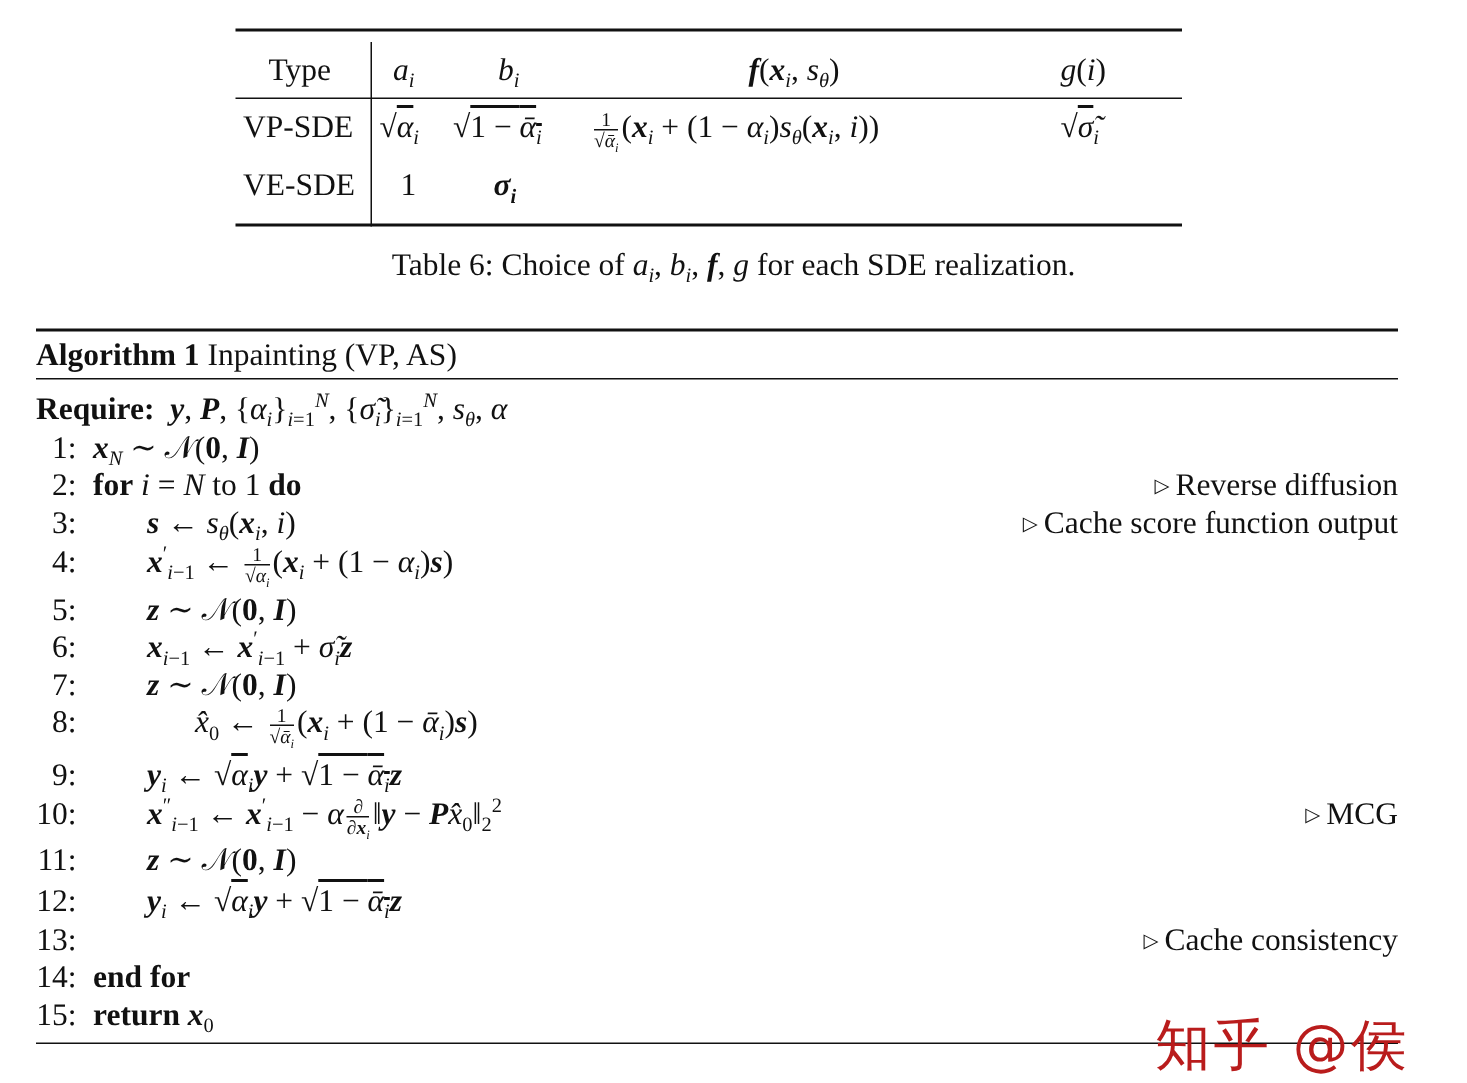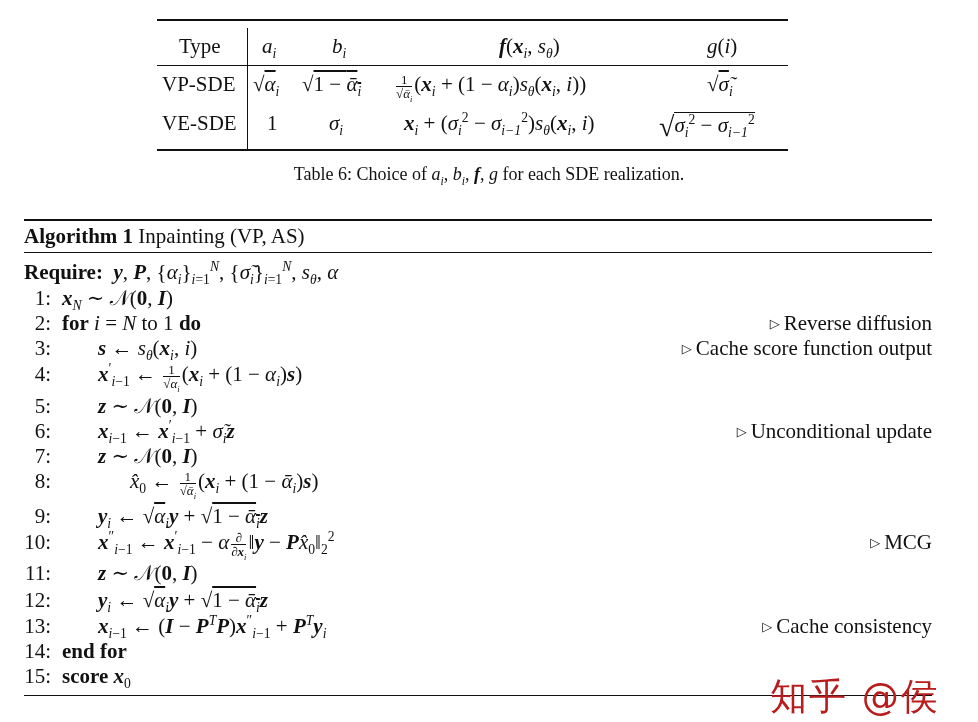--- a/index.html
+++ b/index.html
@@ -8,21 +8,21 @@
   .m { font-style:italic; }
   .b { font-weight:bold; }
   .bi { font-weight:bold; font-style:italic; }
   sub, sup { font-size:65%; line-height:0; }
   .rule { position:absolute; background:#111; }
   
   .tbl { position:absolute; left:157px; top:20px; width:631px; }
   .trow { position:absolute; left:0; width:631px; height:36px; font-size:21px; }
   .cell { position:absolute; top:0; white-space:nowrap; }
   .vline { position:absolute; left:90px; top:8px; width:1px; height:123px; background:#111; }
-  .caption { position:absolute; left:0; width:978px; top:164px; text-align:center; font-size:18px; }
+  .caption { position:absolute; left:0; width:978px; top:164px; text-align:center; font-size:21px; }
   
   .algo-title { position:absolute; left:24px; top:224px; font-size:21px; }
   .line { position:absolute; left:24px; width:908px; height:24px; font-size:21px; white-space:nowrap; }
   .ln { position:absolute; left:0; width:27px; text-align:right; }
   .code { position:absolute; top:0; }
   .cmt { position:absolute; right:0; top:0; }
   .tri { font-size:13px; vertical-align:2px; margin-right:4px; }
   .frac { display:inline-block; vertical-align:middle; text-align:center; font-size:13px; line-height:13px; margin:0 2px; }
   .frac .num { display:block; border-bottom:1px solid #111; padding:0 1px; }
   .frac .den { display:block; }
@@ -53,23 +53,21 @@
       <span class="cell" style="left:5px;">VP-SDE</span>
       <span class="cell" style="left:96px;">√<span class="m ovl">α</span><sub class="m">i</sub></span>
       <span class="cell" style="left:145px;">√<span class="ovl">1 − <span class="m">ᾱ</span><sub class="m">i</sub></span></span>
       <span class="cell" style="left:237px;"><span class="frac"><span class="num">1</span><span class="den">√<span class="m">ᾱ</span><sub class="m">i</sub></span></span>(<span class="bi">x</span><sub class="m">i</sub> + (1 − <span class="m">α</span><sub class="m">i</sub>)<span class="m">s</span><sub class="m">θ</sub>(<span class="bi">x</span><sub class="m">i</sub>, <span class="m">i</span>))</span>
       <span class="cell" style="left:550px;">√<span class="m ovl">σ̃</span><sub class="m">i</sub></span>
     </div>
 
     <div class="trow" style="top:91px;">
       <span class="cell" style="left:5px;">VE-SDE</span>
       <span class="cell" style="left:110px;">1</span>
-      <span class="cell m" style="left:172px;">σ<sub>i</sub></span>
-      <span class="cell" style="left:247px;"><span class="bi">x</span><sub class="m">i</sub> + (<span class="m">σ</span><sub class="m">i</sub><sup>2</sup> − <span class="m">σ</span><sub class="m">i−1</sub><sup>2</sup>)<span class="m">s</span><sub class="m">θ</sub>(<span class="bi">x</span><sub class="m">i</sub>, <span class="m">i</span>)</span>
-      <span class="cell" style="left:502px;"><span style="font-size:28px;vertical-align:-4px;">√</span><span style="border-top:1px solid #111;"><span class="m">σ</span><sub class="m">i</sub><sup>2</sup> − <span class="m">σ</span><sub class="m">i−1</sub><sup>2</sup></span></span>
+      <span class="cell m" style="left:172px;font-weight:bold;">σ<sub>i</sub></span>
     </div>
   </div>
 
   <div class="caption">Table 6: Choice of <span class="m">a<sub>i</sub></span>, <span class="m">b<sub>i</sub></span>, <span class="bi">f</span>, <span class="m">g</span> for each SDE realization.</div>
 </div>
 
 <div>
   <div class="rule" style="left:24px;top:219px;width:908px;height:2px;"></div>
   <div class="algo-title">
     <span class="b">Algorithm 1</span><span> Inpainting (VP, AS)</span>
@@ -104,21 +102,20 @@
   </div>
 
   <div class="line" style="top:394px;">
     <span class="ln">5:</span>
     <span class="code" style="left:74px;"><span class="bi">z</span> ∼ 𝒩(<span class="b">0</span>, <span class="bi">I</span>)</span>
   </div>
 
   <div class="line" style="top:419px;">
     <span class="ln">6:</span>
     <span class="code" style="left:74px;"><span class="bi">x</span><sub><span class="m">i</span>−1</sub> ← <span class="bi">x</span><sup>′</sup><sub><span class="m">i</span>−1</sub> + <span class="m">σ̃</span><sub class="m">i</sub><span class="bi">z</span></span>
-    <span class="cmt"><span class="tri">▷</span><span>Unconditional update</span></span>
   </div>
 
   <div class="line" style="top:444px;">
     <span class="ln">7:</span>
     <span class="code" style="left:74px;"><span class="bi">z</span> ∼ 𝒩(<span class="b">0</span>, <span class="bi">I</span>)</span>
   </div>
 
   <div class="line" style="top:469px;">
     <span class="ln">8:</span>
     <span class="code" style="left:74px;margin-left:32px;"><span class="m">x̂</span><sub>0</sub> ← <span class="frac"><span class="num">1</span><span class="den">√<span class="m">ᾱ</span><sub class="m">i</sub></span></span>(<span class="bi">x</span><sub class="m">i</sub> + (1 − <span class="m">ᾱ</span><sub class="m">i</sub>)<span class="bi">s</span>)</span>
@@ -140,30 +137,29 @@
     <span class="code" style="left:74px;"><span class="bi">z</span> ∼ 𝒩(<span class="b">0</span>, <span class="bi">I</span>)</span>
   </div>
 
   <div class="line" style="top:588px;">
     <span class="ln">12:</span>
     <span class="code" style="left:74px;"><span class="bi">y</span><sub class="m">i</sub> ← √<span class="m ovl">α</span><sub class="m">i</sub><span class="bi">y</span> + √<span class="ovl">1 − <span class="m">ᾱ</span><sub class="m">i</sub></span><span class="bi">z</span></span>
   </div>
 
   <div class="line" style="top:614px;">
     <span class="ln">13:</span>
-    <span class="code" style="left:74px;"><span class="bi">x</span><sub><span class="m">i</span>−1</sub> ← (<span class="bi">I</span> − <span class="bi">P</span><sup class="m">T</sup><span class="bi">P</span>)<span class="bi">x</span><sup>″</sup><sub><span class="m">i</span>−1</sub> + <span class="bi">P</span><sup class="m">T</sup><span class="bi">y</span><sub class="m">i</sub></span>
     <span class="cmt"><span class="tri">▷</span><span>Cache consistency</span></span>
   </div>
 
   <div class="line" style="top:639px;">
     <span class="ln">14:</span>
     <span class="code b" style="left:38px;">end for</span>
   </div>
 
   <div class="line" style="top:664px;">
     <span class="ln">15:</span>
-    <span class="code" style="left:38px;"><span class="b">score</span> <span class="bi">x</span><sub>0</sub></span>
+    <span class="code" style="left:38px;"><span class="b">return</span> <span class="bi">x</span><sub>0</sub></span>
   </div>
 
   <div class="rule" style="left:24px;top:695px;width:908px;height:1px;"></div>
 </div>
 
 <div class="watermark">知乎 @侯风海</div>
 
 </body></html>

